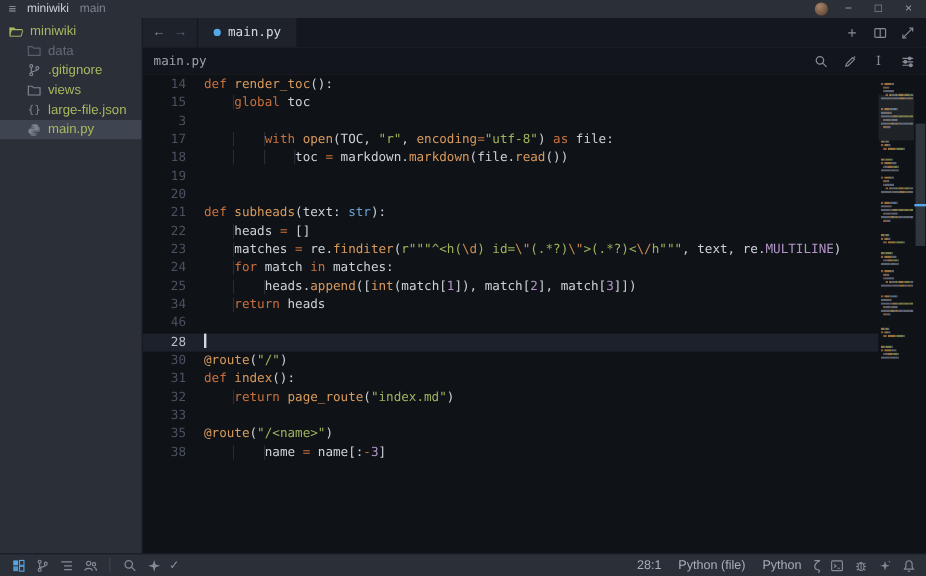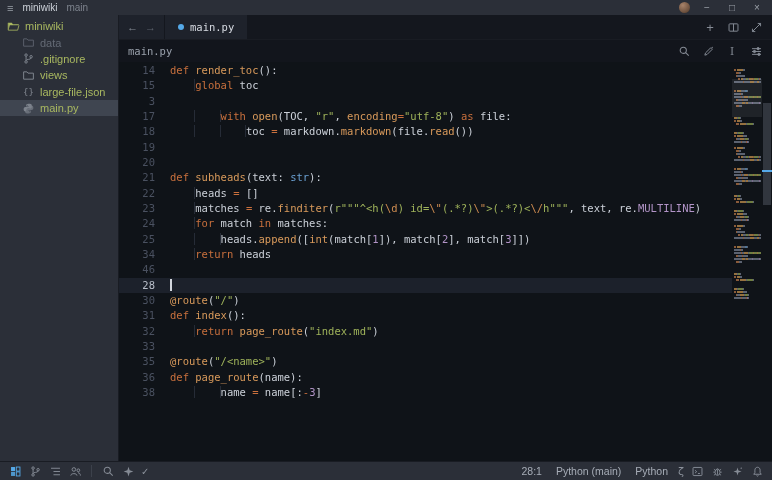--- a/index.html
+++ b/index.html
@@ -302,24 +302,20 @@
             </div>
             <div class="crow">
               <span class="num">33</span>
               <span class="codetext"></span>
             </div>
             <div class="crow">
               <span class="num">35</span>
               <span class="codetext"><span class="tk-fn">@route</span><span>(</span><span class="tk-str">"/&lt;name&gt;"</span><span>)</span></span>
             </div>
             <div class="crow">
-              <span class="num">36</span>
-              <span class="codetext"><span class="tk-kw">def</span><span> </span><span class="tk-fn">page_route</span><span>(name):</span></span>
-            </div>
-            <div class="crow">
               <span class="num">38</span>
               <span class="codetext"><span class="ind">    </span><span class="ind">    </span><span>name </span><span class="tk-op">=</span><span> name[:</span><span class="tk-op">-</span><span class="tk-num">3</span><span>]</span></span>
             </div>
           </div>
         <div class="minimap" id="minimap">
           <div class="mm-viewport" id="mmview" style="top: 17px; height: 38px;"></div>
         <div class="mm-row"></div>
             <div class="mm-row"><i style="width: 2px; background: rgb(138, 91, 58);"></i><i style="width: 1px; background: transparent;"></i><i style="width: 6px; background: rgb(150, 113, 63);"></i><i style="width: 2px; background: rgb(91, 98, 112);"></i></div>
             <div class="mm-row"><i style="width: 2px; background: transparent;"></i><i style="width: 3px; background: rgb(138, 91, 58);"></i><i style="width: 2px; background: rgb(91, 98, 112);"></i></div>
             <div class="mm-row"><i style="width: 2px; background: transparent;"></i><i style="width: 1px; background: rgb(138, 91, 58);"></i><i style="width: 8px; background: rgb(91, 98, 112);"></i></div>
@@ -453,21 +449,21 @@
             <path d="M8 2 L9.4 6.6 L14 8 L9.4 9.4 L8 14 L6.6 9.4 L2 8 L6.6 6.6 Z"></path>
           </svg>
       </span>
       <span class="check-glyph">✓</span>
     </div>
 
     <span class="sb-spacer"></span>
 
     <div class="sb-group">
       <span class="sb-text">28:1</span>
-      <span class="sb-text">Python (main)</span>
+      <span class="sb-text">Python (file)</span>
       <span class="sb-text">Python</span>
       <span class="zeta-glyph">ζ</span>
       <span class="icon">
         <svg width="13" height="13" viewBox="0 0 16 16" fill="none" stroke="currentColor" stroke-width="1.2">
             <rect x="2.5" y="3" width="11" height="10" rx="1"></rect>
             <path d="M5 6.5 L7 8.2 L5 9.9"></path>
             <line x1="8.5" y1="10.5" x2="11" y2="10.5"></line>
           </svg>
       </span>
       <span class="icon">

